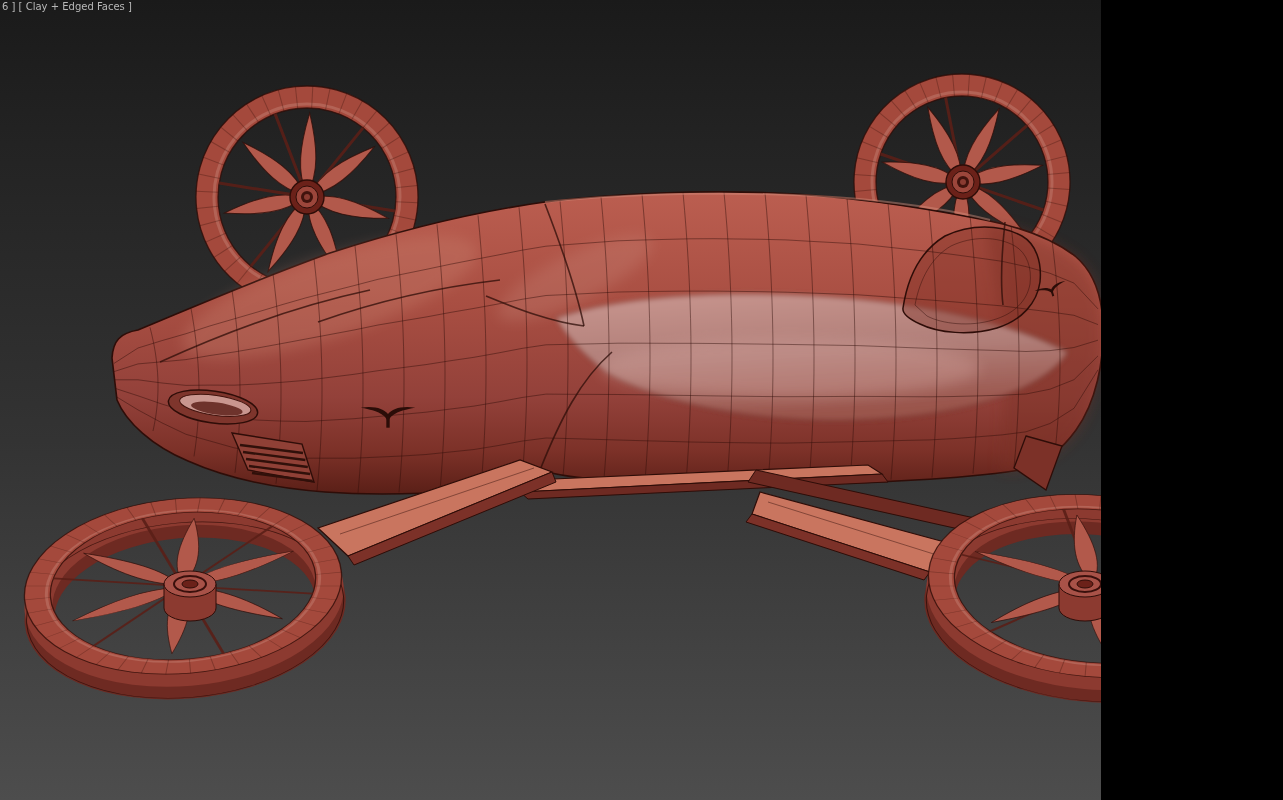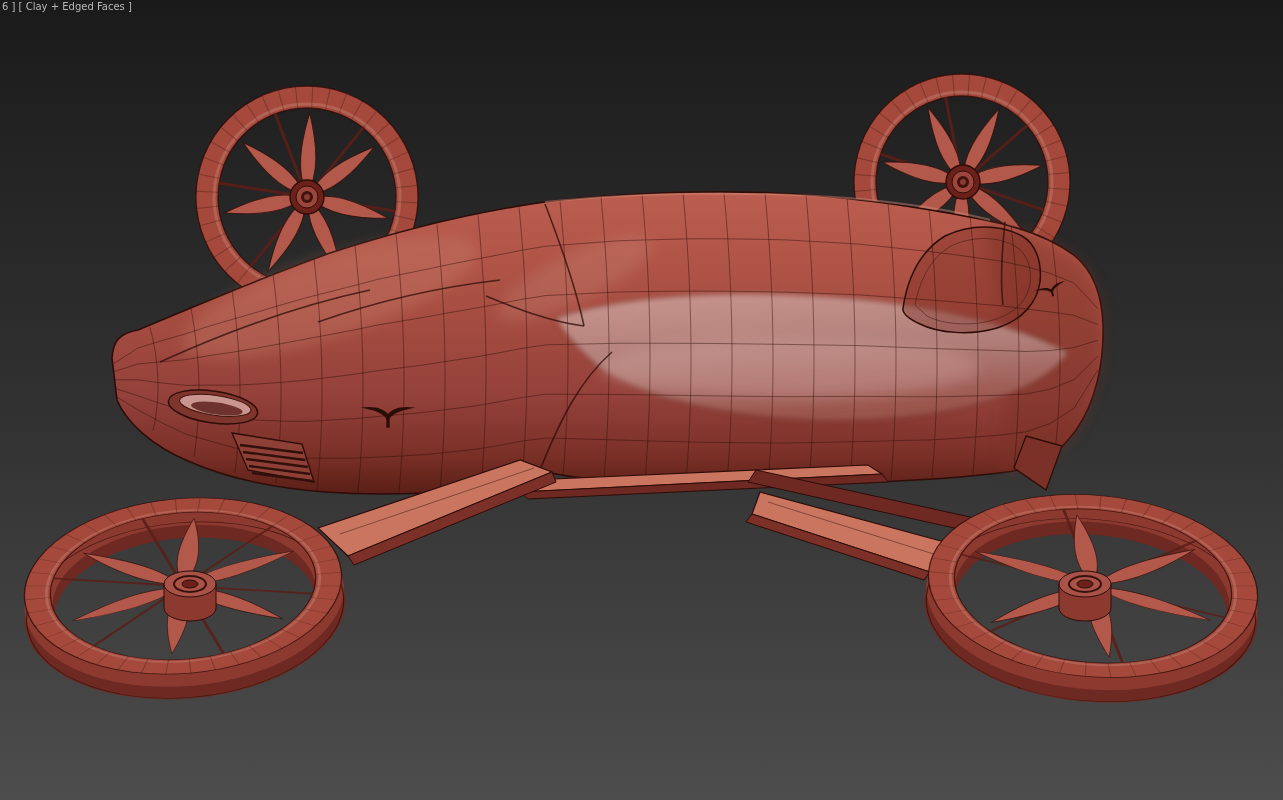--- a/index.html
+++ b/index.html
@@ -1,17 +1,17 @@
 <!DOCTYPE html>
 <html style="--background-top: #1a1a1a; --background-bottom: #4d4d4d; --label-text: #b8b8b8; --clay-light: #bb5e50; --clay-base: #a84e42; --clay-dark: #7c3128; --clay-shadow: #5a1f17; --glass-highlight: #c9968f; --wireframe: #2e0d08; --ring-base: #a4493c; --ring-dark: #6e2a22; --arm-top: #c9755f;"><head>
 <meta charset="utf-8">
 <style>
   html,body{margin:0;padding:0;background:#000;}
   .viewport{
-    position:relative;width:1283px;height:800px;overflow:hidden;
+    position:relative;width:1101px;height:800px;overflow:hidden;
     background:linear-gradient(to bottom, var(--background-top,#1a1a1a) 0%, #232323 18%, #333333 55%, var(--background-bottom,#4d4d4d) 100%);
     font-family:"Liberation Sans", sans-serif;
   }
   .viewport-label{
     position:absolute;top:1px;left:2px;z-index:5;
     font:10px/12px "DejaVu Sans", sans-serif;
     color:var(--label-text,#b8b8b8);
     cursor:pointer;white-space:pre;
   }
   svg{position:absolute;inset:0;}

